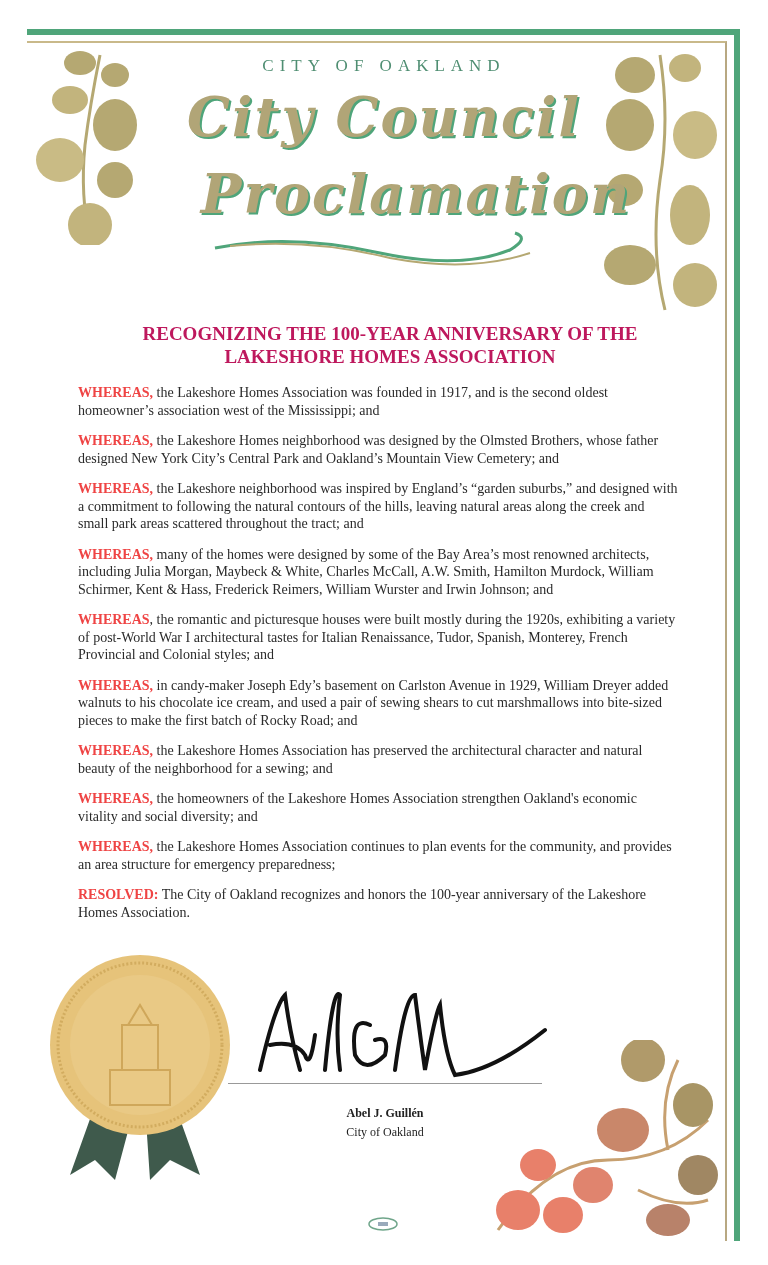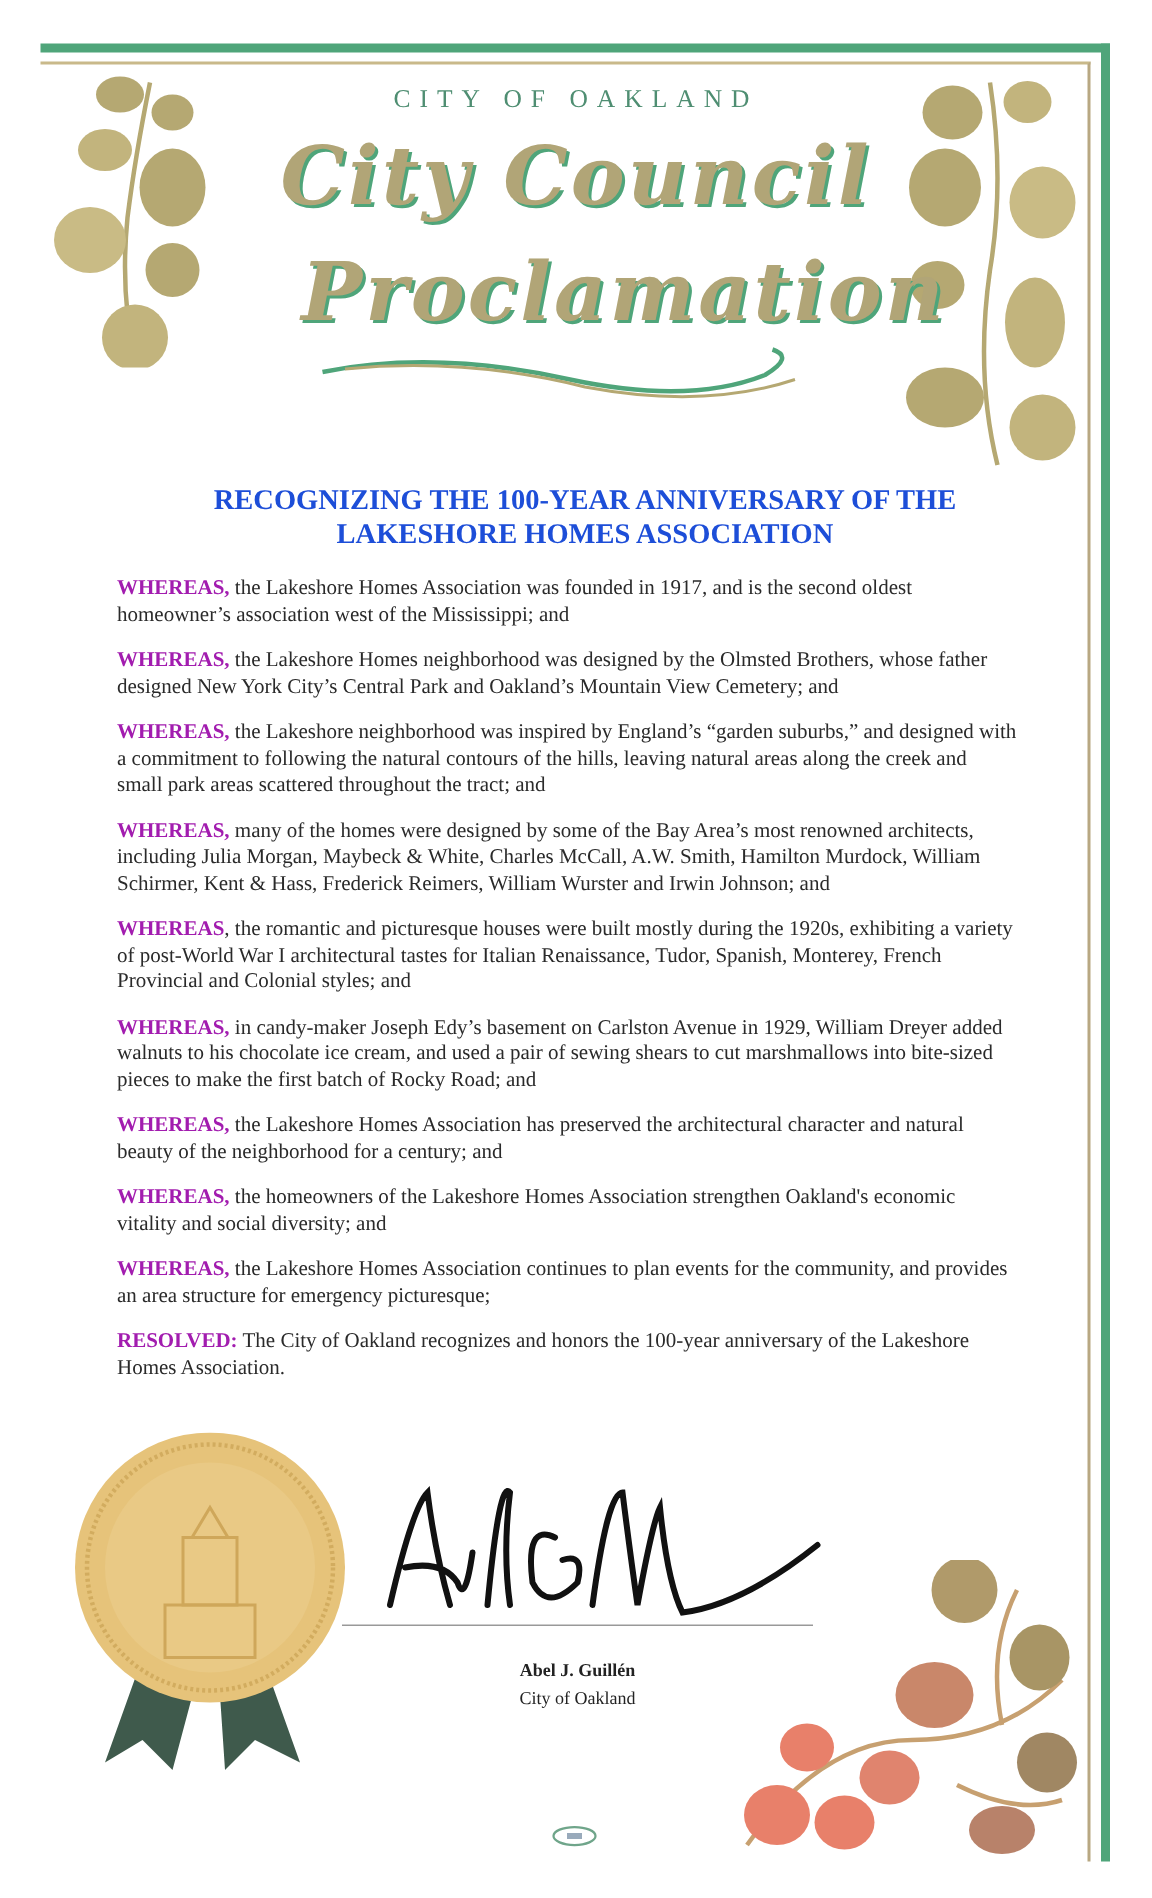--- a/index.html
+++ b/index.html
@@ -5,24 +5,24 @@
   html, body { margin:0; padding:0; background:#ffffff; }
   body { width:768px; height:1265px; position:relative; overflow:hidden; font-family:"Liberation Serif", serif; color:#1a1a1a; }
   .border-outer { position:absolute; left:27px; top:29px; width:713px; height:1212px; border-top:6px solid #4fa57a; border-right:6px solid #4fa57a; box-sizing:border-box; }
   .border-inner { position:absolute; left:27px; top:41px; width:700px; height:1200px; border-top:2px solid #c9b98a; border-right:2px solid #b8a882; box-sizing:border-box; }
   .header-sub { position:absolute; left:0; width:768px; top:56px; text-align:center; font-family:"Liberation Serif", serif; font-size:17px; letter-spacing:6px; color:#4f8e72; }
   .title { position:absolute; left:0; width:768px; text-align:center; font-family:"DejaVu Serif", serif; font-weight:bold; font-style:italic; color:#b1a577; text-shadow:2px 2px 0 #4fa57a; letter-spacing:2px; }
   .title.l1 { top:85px; font-size:54px; }
   .title.l2 { top:162px; font-size:54px;padding-left:32px; }
   .flourish { position:absolute; left:210px; top:228px; }
   .leaf { position:absolute; }
-  .heading { position:absolute; left:100px; width:580px; top:322px; text-align:center; font-weight:bold; font-size:19px; line-height:23px; color:#1d4ed8; }
+  .heading { position:absolute; left:100px; width:580px; top:322px; text-align:center; font-weight:bold; font-size:19px; line-height:23px; color:#be185d; }
   .body { position:absolute; left:78px; width:600px; top:384px; font-size:14px; line-height:17.5px; color:#2a2a2a; }
   .para { margin:0 0 13px 0; }
-  .para b { color:#a21caf; }
+  .para b { color:#ef4444; }
   .seal { position:absolute; left:50px; top:955px; }
   .sig { position:absolute; left:255px; top:975px; }
   .sig-line { position:absolute; left:228px; top:1083px; width:314px; height:1px; background:#999; }
   .signer { position:absolute; left:230px; width:310px; top:1104px; text-align:center; font-size:12px; line-height:19px; color:#222; }
   .signer .name { font-weight:bold; }
   .bug { position:absolute; left:368px; top:1216px; }
 </style>
 </head>
 <body>
 
@@ -66,23 +66,23 @@
   <div>LAKESHORE HOMES ASSOCIATION</div>
 </div>
 
 <div class="body">
   <p class="para"><b>WHEREAS,</b><span> the Lakeshore Homes Association was founded in 1917, and is the second oldest homeowner’s association west of the Mississippi; and</span></p>
   <p class="para"><b>WHEREAS,</b><span> the Lakeshore Homes neighborhood was designed by the Olmsted Brothers, whose father designed New York City’s Central Park and Oakland’s Mountain View Cemetery; and</span></p>
   <p class="para"><b>WHEREAS,</b><span> the Lakeshore neighborhood was inspired by England’s “garden suburbs,” and designed with a commitment to following the natural contours of the hills, leaving natural areas along the creek and small park areas scattered throughout the tract; and</span></p>
   <p class="para"><b>WHEREAS,</b><span> many of the homes were designed by some of the Bay Area’s most renowned architects, including Julia Morgan, Maybeck &amp; White, Charles McCall, A.W. Smith, Hamilton Murdock, William Schirmer, Kent &amp; Hass, Frederick Reimers, William Wurster and Irwin Johnson; and</span></p>
   <p class="para"><b>WHEREAS</b><span>, the romantic and picturesque houses were built mostly during the 1920s, exhibiting a variety of post-World War I architectural tastes for Italian Renaissance, Tudor, Spanish, Monterey, French Provincial and Colonial styles; and</span></p>
   <p class="para"><b>WHEREAS,</b><span> in candy-maker Joseph Edy’s basement on Carlston Avenue in 1929, William Dreyer added walnuts to his chocolate ice cream, and used a pair of sewing shears to cut marshmallows into bite-sized pieces to make the first batch of Rocky Road; and</span></p>
-  <p class="para"><b>WHEREAS,</b><span> the Lakeshore Homes Association has preserved the architectural character and natural beauty of the neighborhood for a century; and</span></p>
+  <p class="para"><b>WHEREAS,</b><span> the Lakeshore Homes Association has preserved the architectural character and natural beauty of the neighborhood for a sewing; and</span></p>
   <p class="para"><b>WHEREAS,</b><span> the homeowners of the Lakeshore Homes Association strengthen Oakland's economic vitality and social diversity; and</span></p>
-  <p class="para"><b>WHEREAS,</b><span> the Lakeshore Homes Association continues to plan events for the community, and provides an area structure for emergency picturesque;</span></p>
+  <p class="para"><b>WHEREAS,</b><span> the Lakeshore Homes Association continues to plan events for the community, and provides an area structure for emergency preparedness;</span></p>
   <p class="para"><b>RESOLVED:</b><span> The City of Oakland recognizes and honors the 100-year anniversary of the Lakeshore Homes Association.</span></p>
 </div>
 
 <svg class="seal" width="180" height="230" viewBox="0 0 180 230">
   <polygon points="45,150 20,220 45,205 65,225 85,150" fill="#3f5a4c"></polygon>
   <polygon points="95,150 100,225 120,205 150,220 125,150" fill="#3f5a4c"></polygon>
   <ellipse cx="90" cy="90" rx="90" ry="90" fill="#e6c37a"></ellipse>
   <ellipse cx="90" cy="90" rx="82" ry="82" fill="none" stroke="#d2ac5f" stroke-width="3" stroke-dasharray="2 2"></ellipse>
   <ellipse cx="90" cy="90" rx="70" ry="70" fill="#e9c985"></ellipse>
   <rect x="60" y="115" width="60" height="35" fill="none" stroke="#cfa75a" stroke-width="2"></rect>

